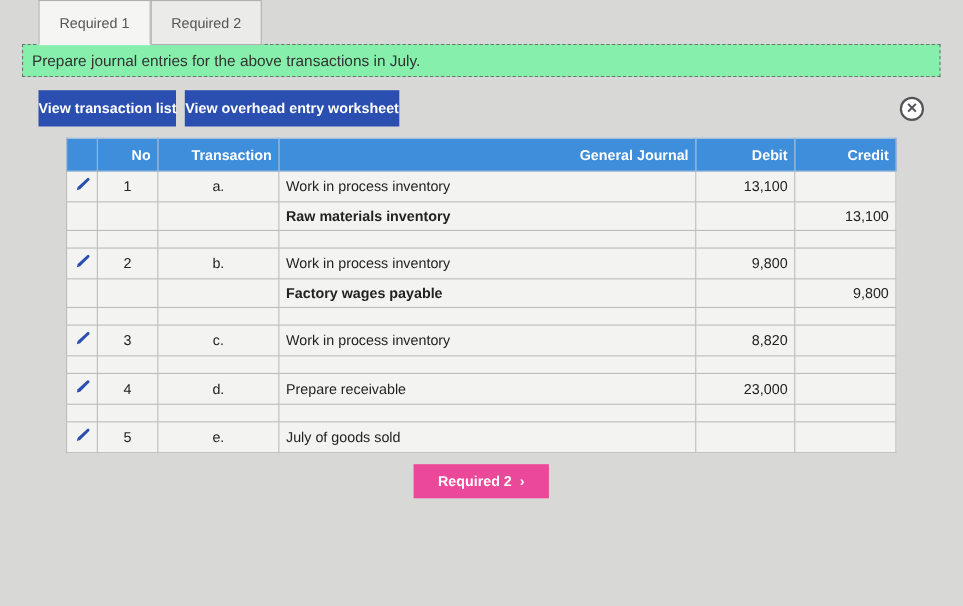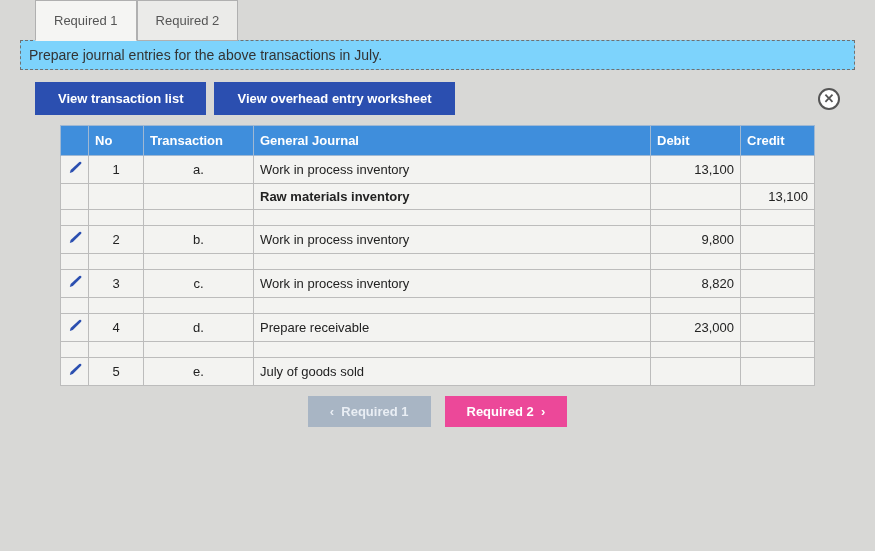--- a/index.html
+++ b/index.html
@@ -28,38 +28,38 @@
     cursor: pointer;
   }
   .tab.active {
     background: #f5f5f3;
     border-bottom: 1px solid #f5f5f3;
     position: relative;
     z-index: 2;
   }
   .instruction-box {
     border: 1px dashed #707070;
-    background: #7dd3fc;
+    background: #86efac;
     margin-top: -1px;
     padding: 6px 8px;
     font-size: 14px;
     color: #333;
   }
   .actions-row {
     display: flex;
     align-items: center;
     margin: 12px 15px 10px 15px;
     gap: 8px;
     position: relative;
   }
   .btn {
     background: #2b4fb0;
     color: #fff;
     border: none;
-    padding: 9px 23px;
+    padding: 9px 0;
     font-size: 13px;
     font-weight: bold;
     cursor: pointer;
   }
   .close-btn {
     margin-left: auto;
     width: 22px;
     height: 22px;
     border: 2px solid #555;
     border-radius: 50%;
@@ -79,35 +79,35 @@
     border-collapse: collapse;
     background: #f5f5f3;
     font-size: 13px;
   }
   table.journal th {
     background: #3f8edc;
     color: #fff;
     border: 1px solid #9fb8d3;
     padding: 7px 6px;
     font-weight: bold;
-    text-align: left;
+    text-align: right;
   }
   table.journal td {
     border: 1px solid #bcbcbc;
     padding: 5px 6px;
     height: 16px;
     background: #f3f3f1;
     color: #222;
   }
   .col-edit { width: 28px; text-align:center; }
   .col-no { width: 55px; text-align:center; }
   .col-txn { width: 110px; text-align:center; }
   .col-gj { }
   .col-debit { width: 90px; text-align:right; padding-right:4px;}
-  .col-credit { width: 74px; text-align:right; padding-right:4px;}
+  .col-credit { width: 92px; text-align:right; padding-right:4px;}
   .indent { padding-left: 18px; font-weight: bold; }
   .edit-icon {
     display:inline-block;
     width:14px; height:14px;
     color:#2b4fb0;
   }
   .edit-icon svg { width:14px; height:14px; }
   .nav-row {
     display:flex;
     justify-content:center;
@@ -195,20 +195,28 @@
             <td class="col-no">2</td>
             <td class="col-txn">b.</td>
             <td class="col-gj">Work in process inventory</td>
             <td class="col-debit">9,800</td>
             <td class="col-credit"></td>
           </tr>
           <tr>
             <td class="col-edit"></td>
             <td class="col-no"></td>
             <td class="col-txn"></td>
+            <td class="col-gj indent">Factory wages payable</td>
+            <td class="col-debit"></td>
+            <td class="col-credit">9,800</td>
+          </tr>
+          <tr>
+            <td class="col-edit"></td>
+            <td class="col-no"></td>
+            <td class="col-txn"></td>
             <td class="col-gj"></td>
             <td class="col-debit"></td>
             <td class="col-credit"></td>
           </tr>
           <tr>
             <td class="col-edit"><span class="edit-icon"><svg viewBox="0 0 16 16" fill="#2b4fb0">
                   <path d="M12.9 1.1a1.5 1.5 0 0 1 2.1 2.1L5.5 12.7l-3.4.9.9-3.4L12.9 1.1z"></path>
                 </svg></span></td>
             <td class="col-no">3</td>
             <td class="col-txn">c.</td>
@@ -249,23 +257,19 @@
             <td class="col-no">5</td>
             <td class="col-txn">e.</td>
             <td class="col-gj">July of goods sold</td>
             <td class="col-debit"></td>
             <td class="col-credit"></td>
           </tr>
         </tbody>
     </table>
 
     <div class="nav-row">
-      <button class="nav-btn nav-prev">
-        <span class="chev">‹</span>
-        &nbsp;<span>Required 1</span>
-      </button>
       <button class="nav-btn nav-next">
         <span>Required 2</span>&nbsp;
         <span class="chev">›</span>
       </button>
     </div>
   </div>
 </div>
 
 </body></html>

